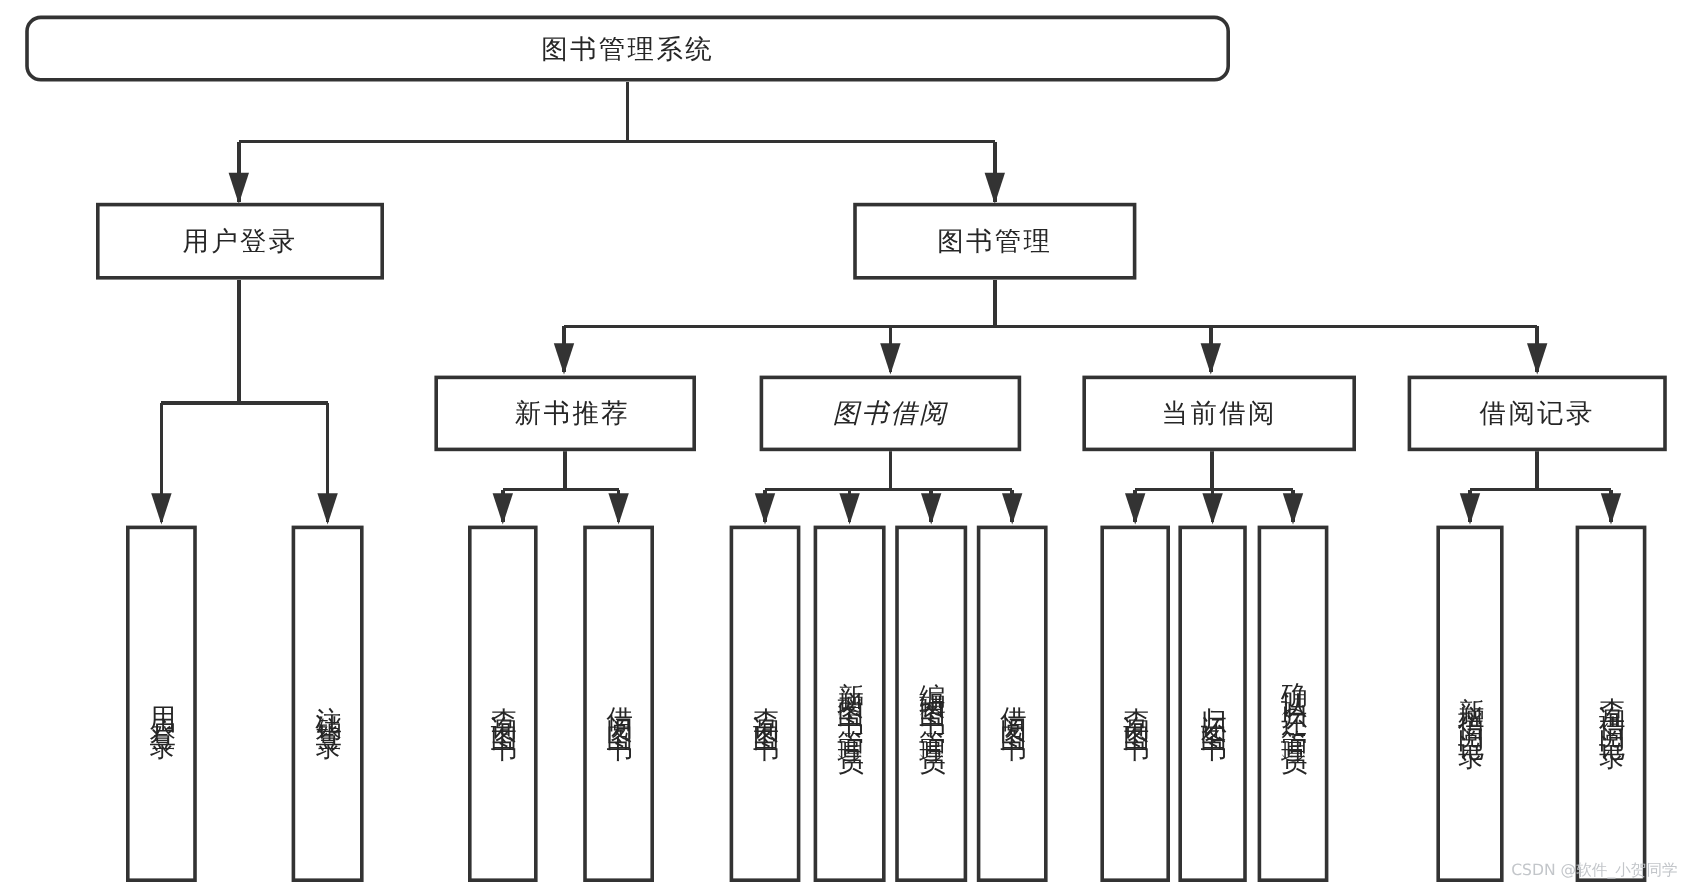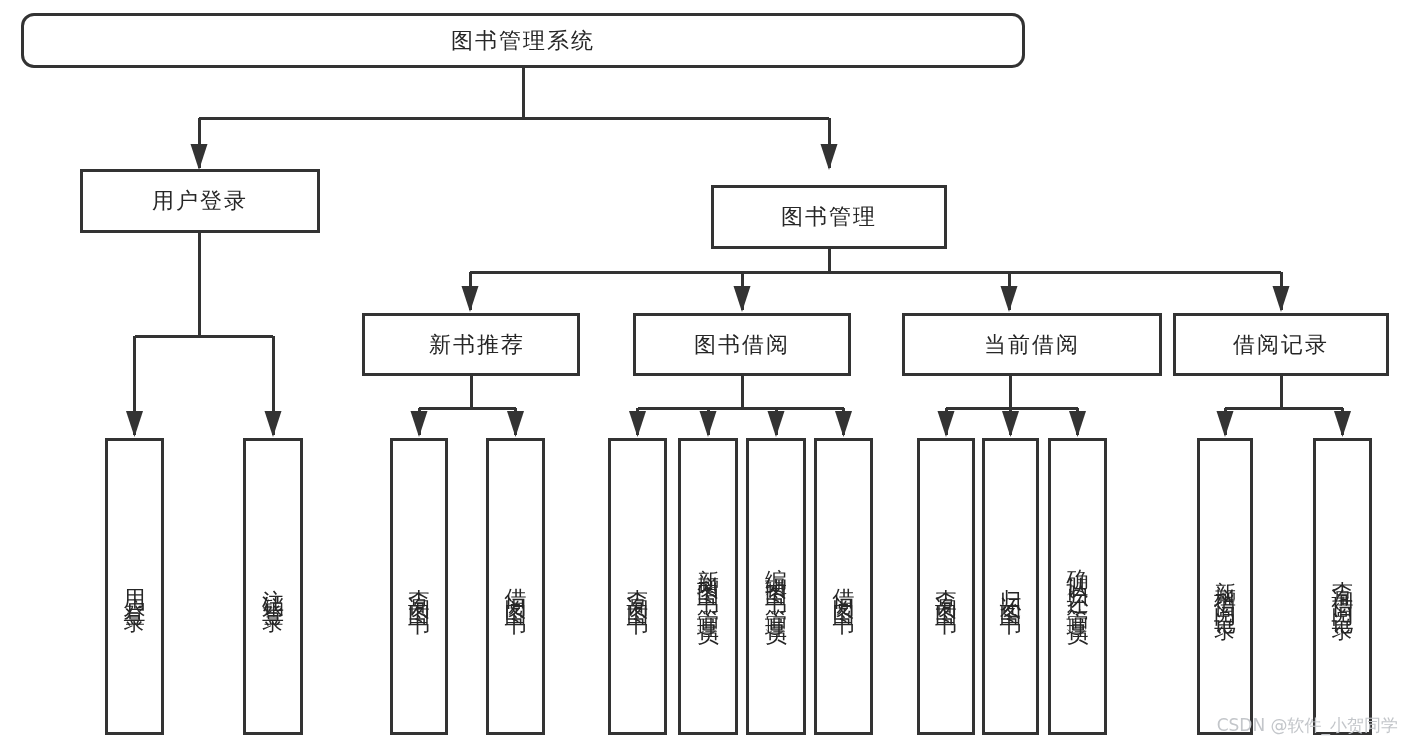--- a/index.html
+++ b/index.html
@@ -17,21 +17,21 @@
     white-space:nowrap; z-index:2;
   }
   .leaf { letter-spacing:0; }
   .leaf .vtext {
     writing-mode:vertical-rl; text-orientation:mixed;
     font-size:22px; line-height:1; letter-spacing:8px;
   }
   .watermark {
     position:absolute; left:1183px; top:713px; width:215px;
     text-align:right; white-space:nowrap;
-    color:var(--watermark,#c3c6ca); font-size:17px; line-height:25px;
+    color:var(--watermark,#c3c6ca); font-size:13px; line-height:25px;
     z-index:6;
   }
 </style>
 </head>
 <body>
 
 <div class="stage">
 
   <svg class="connectors" viewBox="0 0 1405 747" xmlns="http://www.w3.org/2000/svg">
     <path d="M523 68 V118 M199 118 H829 M199 118 V168 M829 118 V168
@@ -64,31 +64,31 @@
     </g>
   </svg>
 
   <div class="node" style="left:21px;top:13px;width:1004px;height:55px;border-radius:13px;">
     <span>图书管理系统</span>
   </div>
 
   <div class="node" style="left:80px;top:169px;width:240px;height:64px;">
     <span>用户登录</span>
   </div>
-  <div class="node" style="left:711px;top:169px;width:236px;height:64px;margin-top:16px;">
+  <div class="node" style="left:711px;top:169px;width:236px;height:64px;">
     <span>图书管理</span>
   </div>
 
   <div class="node" style="left:362px;top:313px;width:218px;height:63px;padding-left:12px;">
     <span>新书推荐</span>
   </div>
-  <div class="node" style="left:633px;top:313px;width:218px;height:63px;">
+  <div class="node" style="left:633px;top:313px;width:218px;height:63px;font-style:italic;">
     <span>图书借阅</span>
   </div>
-  <div class="node" style="left:902px;top:313px;width:260px;height:63px;">
+  <div class="node" style="left:902px;top:313px;width:228px;height:63px;">
     <span>当前借阅</span>
   </div>
   <div class="node" style="left:1173px;top:313px;width:216px;height:63px;">
     <span>借阅记录</span>
   </div>
 
   <div class="node leaf" style="left:105px;top:438px;width:59px;height:297px;">
     <span class="vtext">用户登录</span>
   </div>
   <div class="node leaf" style="left:243px;top:438px;width:60px;height:297px;">

